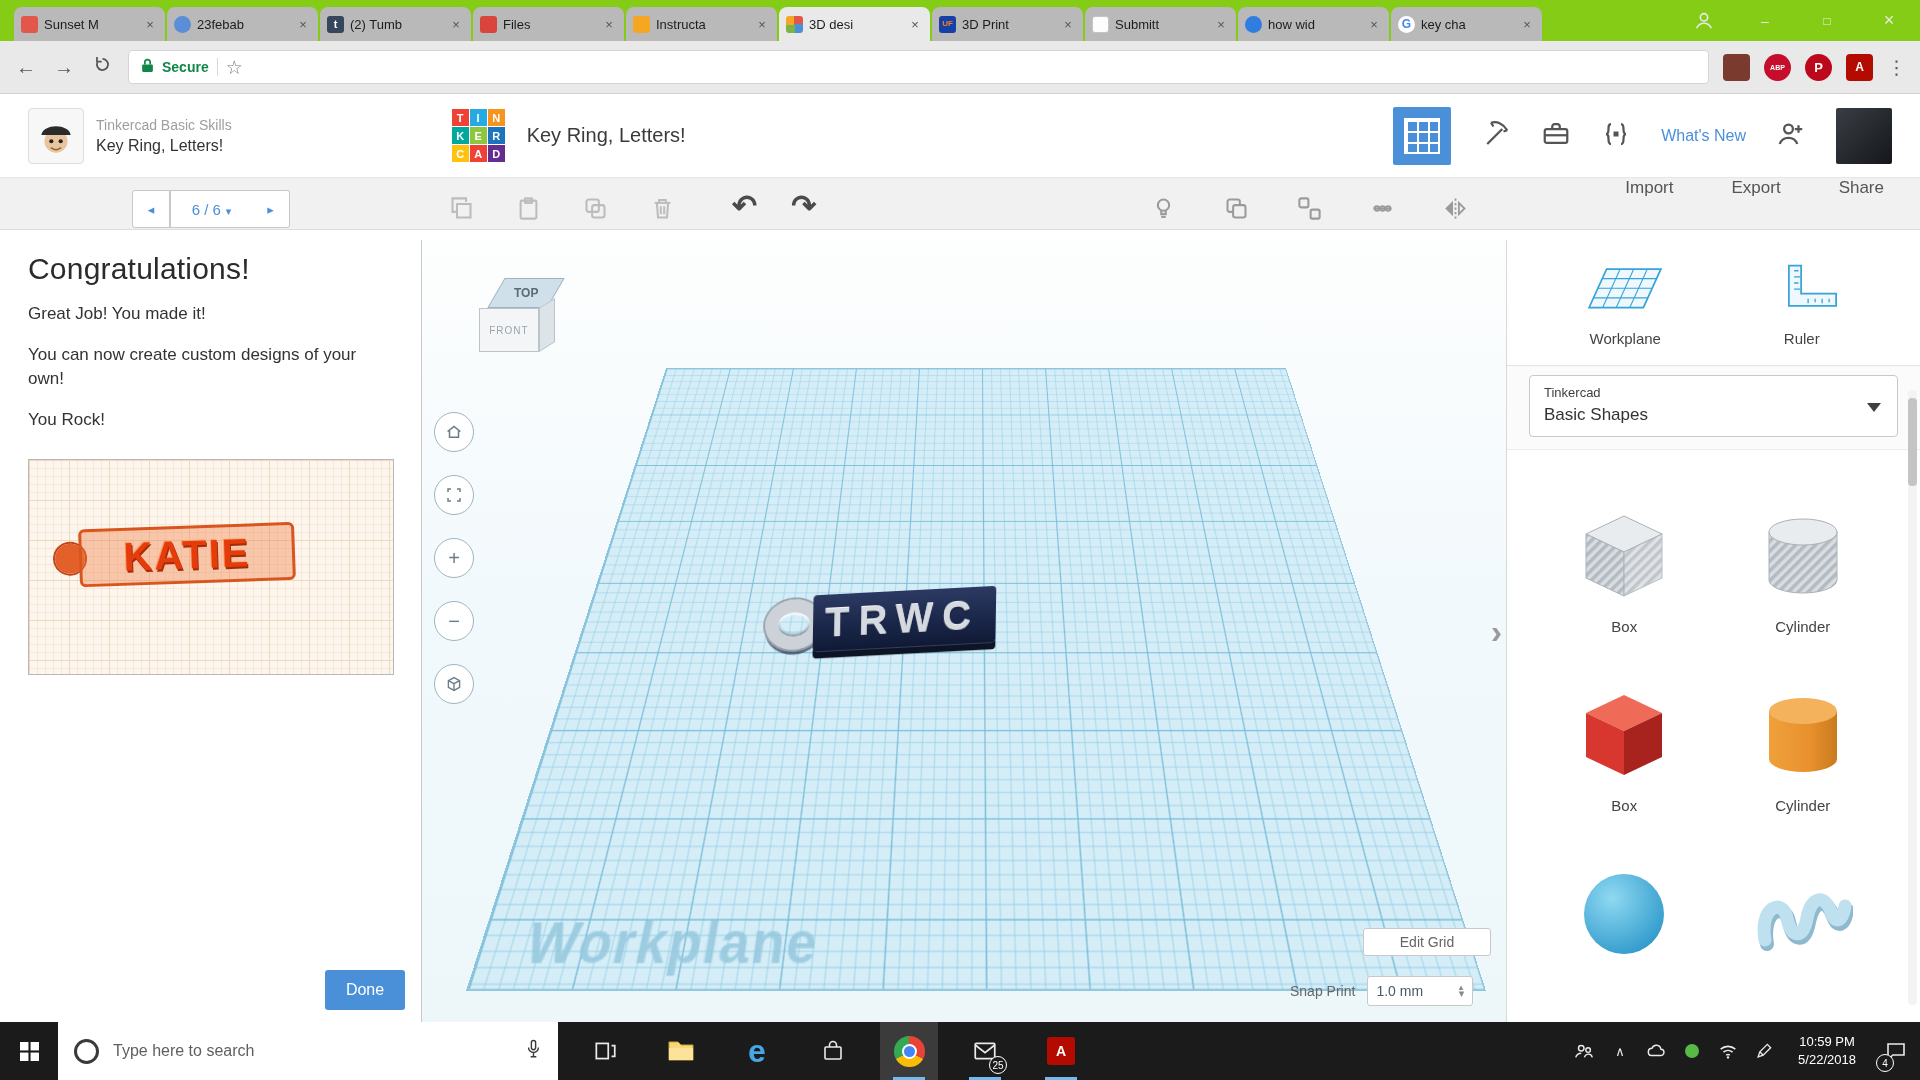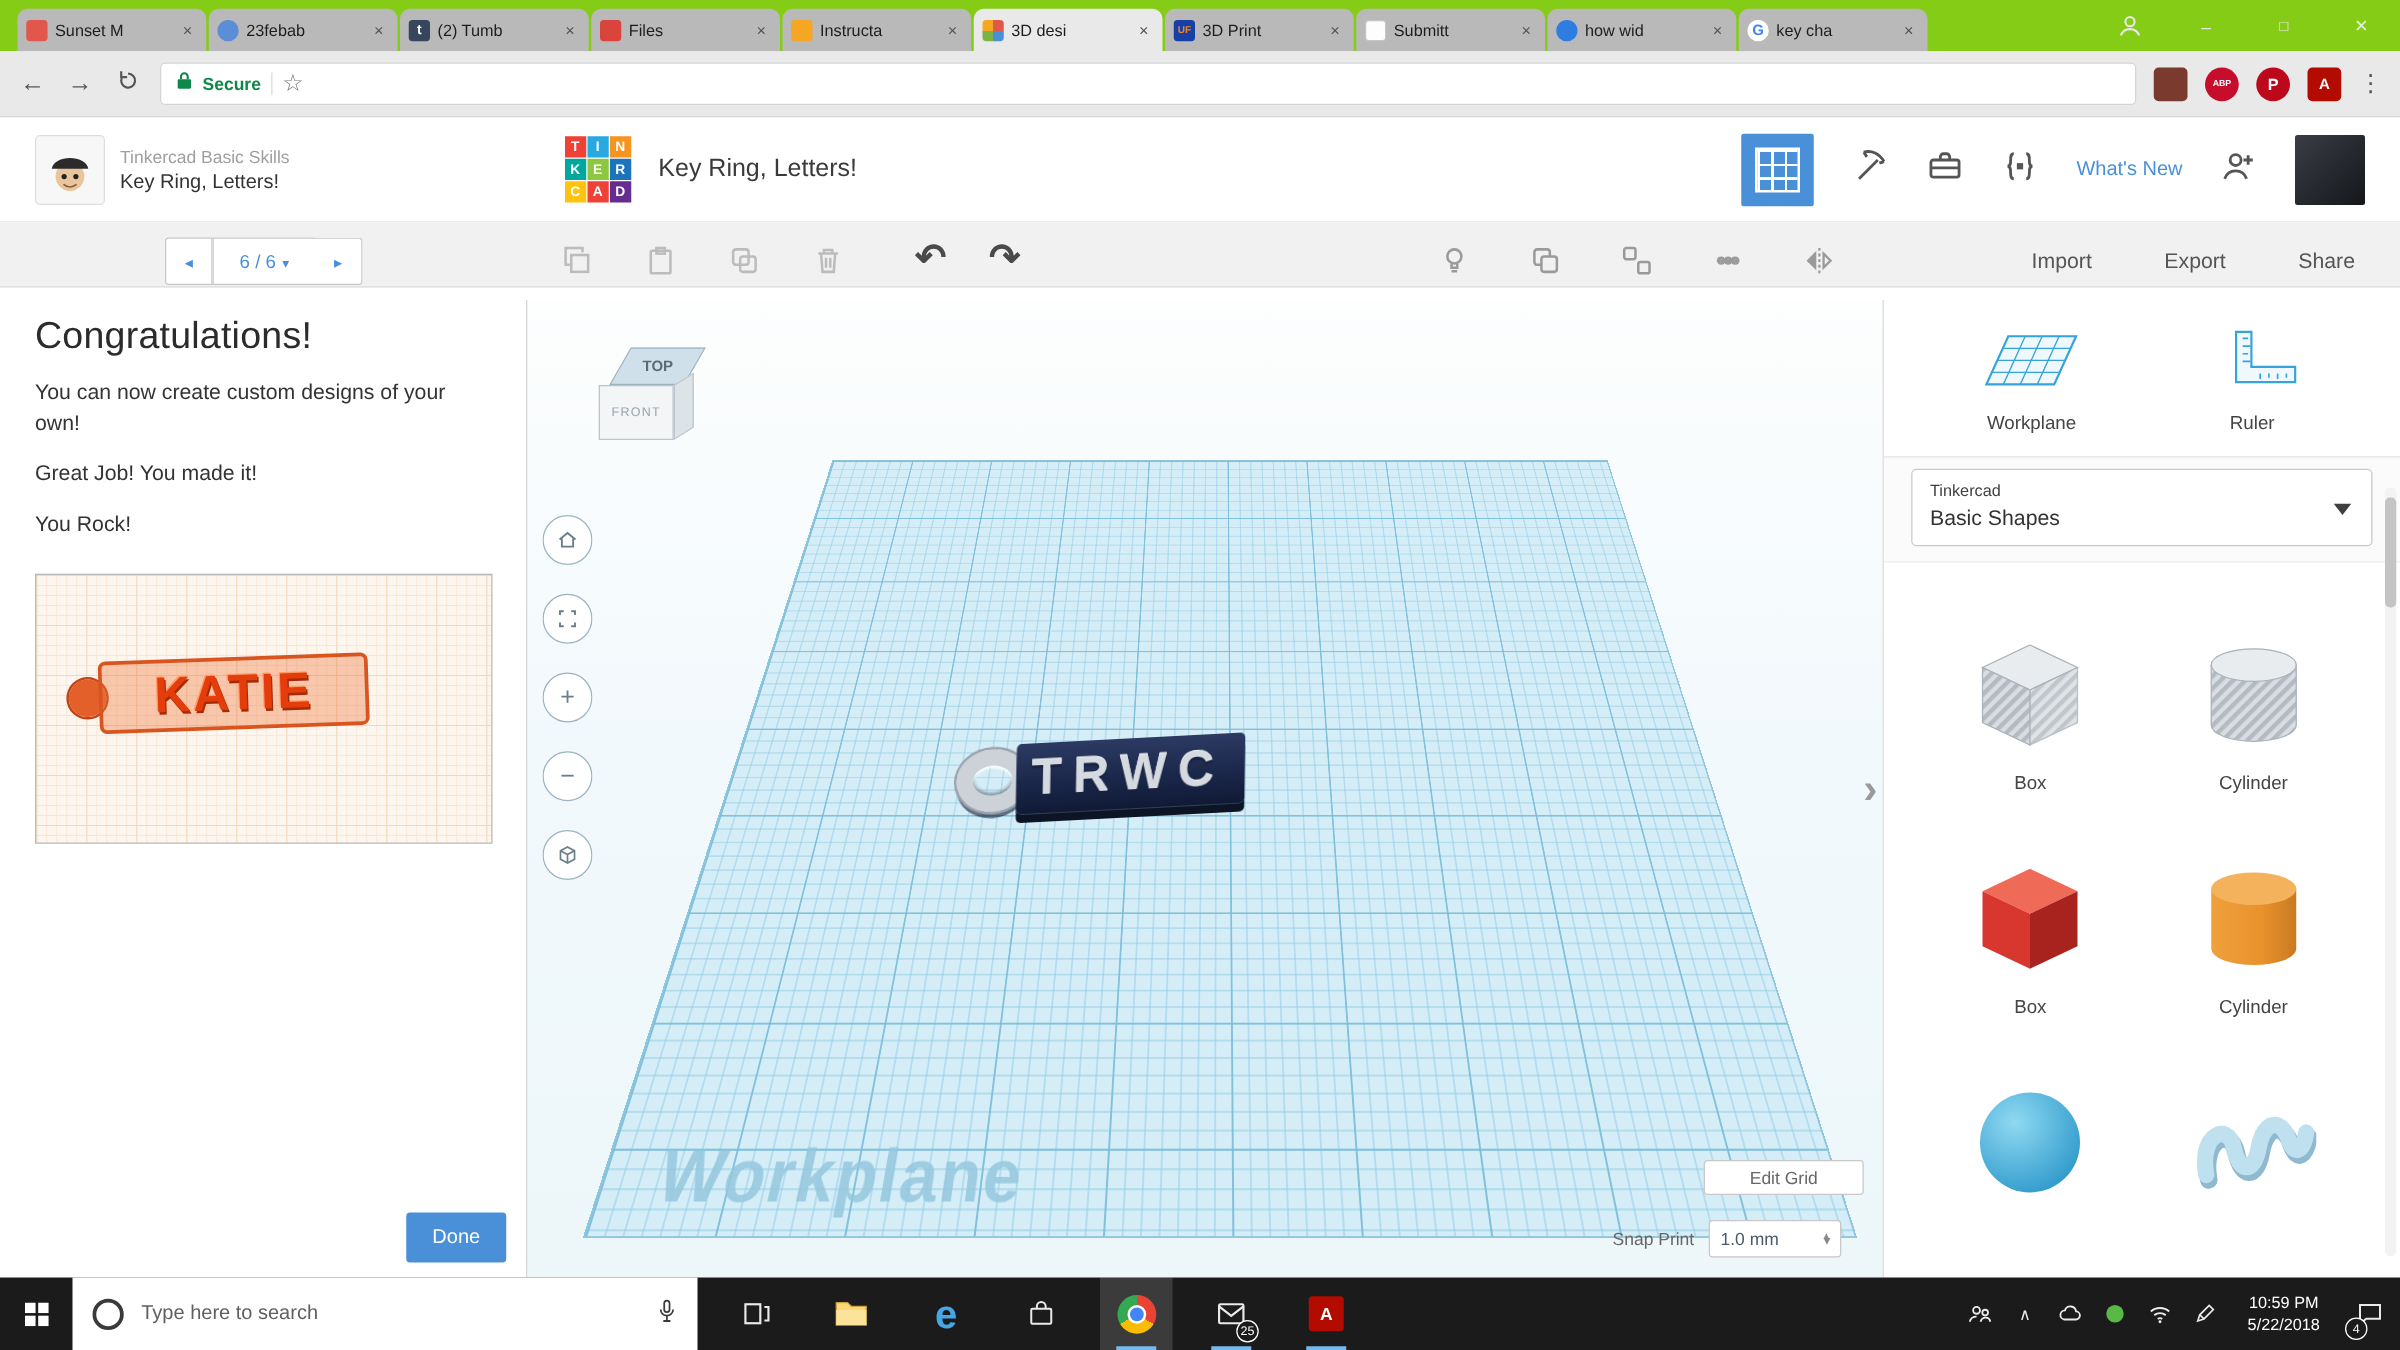--- a/index.html
+++ b/index.html
@@ -71,21 +71,21 @@
   .pager { position:absolute; left:132px; top:12px; display:flex; height:38px; }
   .pager-btn { width:38px; background:#fff; border:1px solid #c8c8c8; display:flex; align-items:center; justify-content:center; color:#4a90d9; font-size:13px; }
   .pager-btn.left { border-radius:3px 0 0 3px; } .pager-btn.right { border-radius:0 3px 3px 0; border-left:none; }
   .g-arrow-left::before{ content:"◂"; } .g-arrow-right::before{ content:"▸"; }
   .pager-count { width:82px; background:#fff; border-top:1px solid #c8c8c8; border-bottom:1px solid #c8c8c8; border-left:1px solid #c8c8c8; display:flex; align-items:center; justify-content:center; gap:5px; color:#4a90d9; font-size:15px; }
   .g-caret-down::before{ content:"▾"; font-size:11px; }
   .edit-icons { position:absolute; left:448px; top:17px; display:flex; gap:40px; }
   .undo-redo { position:absolute; left:732px; top:10px; display:flex; gap:34px; color:#4a4a4a; font-size:30px; font-weight:bold; }
   .g-undo::before{ content:"↶"; } .g-redo::before{ content:"↷"; }
   .adjust-icons { position:absolute; left:1150px; top:17px; display:flex; gap:46px; }
-  .tb-actions { position:absolute; right:36px; top:0; height:62px; display:flex; align-items:center; gap:58px; }
+  .tb-actions { position:absolute; right:36px; top:0; height:62px; display:flex; gap:58px; }
   .tb-action { font-size:17px; color:#555; }
 
   
   #content { position:absolute; left:0; top:240px; width:1920px; height:782px; display:flex; }
 
   
   #left-panel { width:422px; background:#fff; border-right:1px solid #c9c9c9; position:relative; padding:12px 28px 0; flex:none; }
   .congrats-h { font-size:30px; font-weight:500; color:#2b2b2b; letter-spacing:.2px; }
   .lp-line { font-size:17px; color:#333; margin-top:16px; line-height:1.45; width:360px; }
   .preview-box { margin-top:26px; width:366px; height:216px; border:1px solid #b9b9b9; position:relative; overflow:hidden;
@@ -421,22 +421,22 @@
       <span class="tb-action">Import</span>
       <span class="tb-action">Export</span>
       <span class="tb-action">Share</span>
     </div>
   </div>
 
   <div id="content">
 
     <div id="left-panel">
       <div class="congrats-h">Congratulations!</div>
+      <p class="lp-line">Great Job! You made it!</p>
       <p class="lp-line">You can now create custom designs of your own!</p>
-      <p class="lp-line">Great Job! You made it!</p>
       <p class="lp-line">You Rock!</p>
       <div class="preview-box">
         <div class="kc">
           <div class="kc-ring"></div>
           <div class="kc-tag">
             <span class="kc-text">KATIE</span>
           </div>
         </div>
       </div>
       <div class="done-btn">Done</div>

